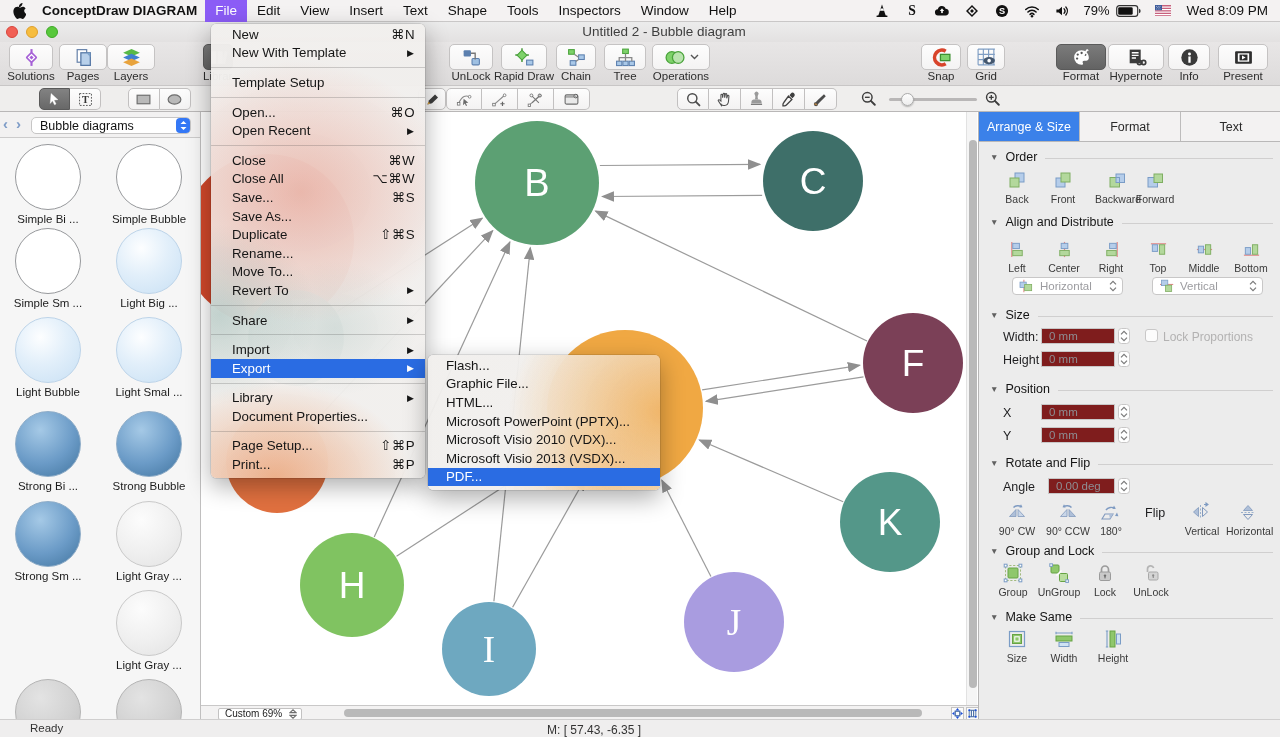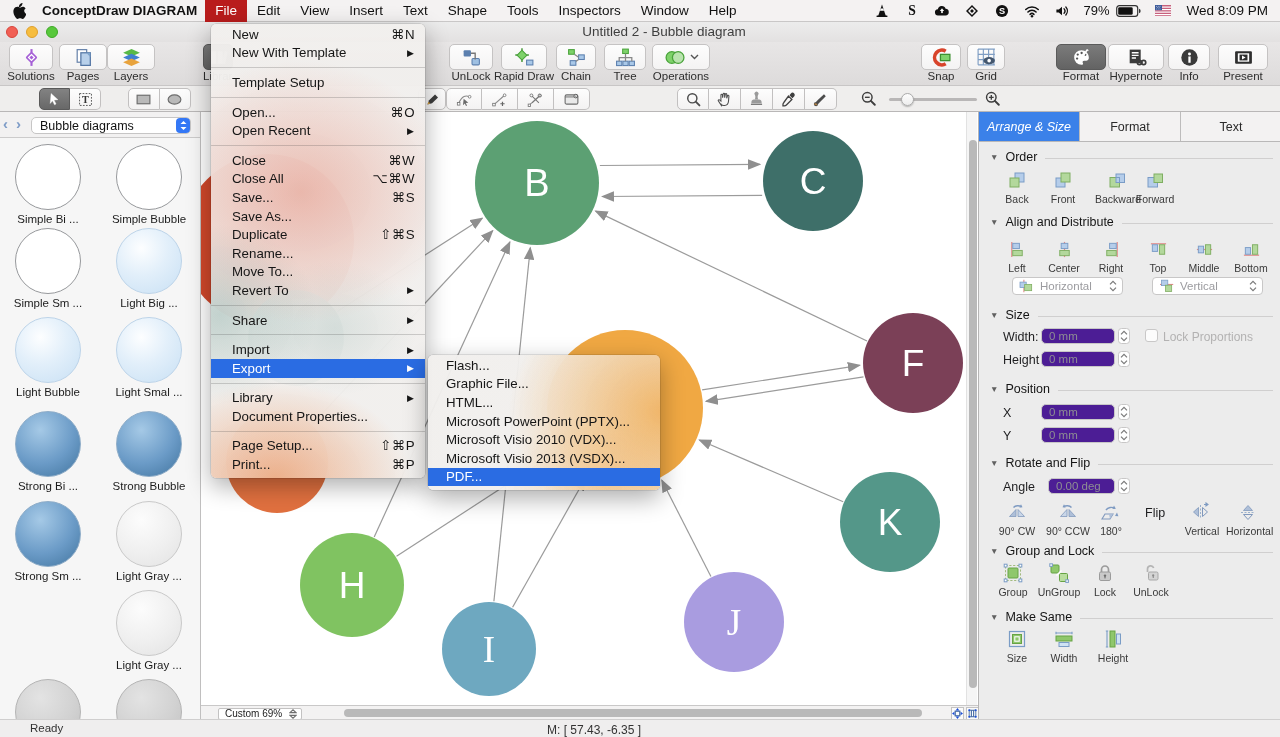--- a/index.html
+++ b/index.html
@@ -10,21 +10,21 @@
   .abs{position:absolute;}
   svg{display:block;}
 
   
   #menubar{left:0;top:0;width:1280px;height:22px;background:#f4f2f2;
     border-bottom:1px solid #c9c7c7;display:flex;align-items:center;font-size:13.5px;color:#111;}
   #mb-left{display:flex;align-items:center;height:22px;}
   .mb-item{padding:0 10px;height:22px;display:flex;align-items:center;}
   .mb-app{font-weight:bold;padding:0 8px 0 7px;}
   .mb-apple{padding:0 9px 0 13px;display:flex;align-items:center;}
-  .mb-active{background:#b91c1c;color:#fff;}
+  .mb-active{background:#8b5cf6;color:#fff;}
   #mb-right{margin-left:auto;display:flex;align-items:center;height:22px;gap:0;}
   .st-ic{display:flex;align-items:center;justify-content:center;padding:0 7px;height:22px;}
   .mb-clock{padding:0 12px 0 8px;font-size:13.5px;}
   .mb-batt-pct{font-size:13px;padding-left:6px;}
 
   
   #titlebar{left:0;top:22px;width:1280px;height:20px;background:linear-gradient(#ececec,#e3e1e1);}
   .tl{width:12px;height:12px;border-radius:50%;position:absolute;top:4px;}
   #win-title{position:absolute;left:0;right:0;top:2px;text-align:center;font-size:13.5px;color:#3e3e3e;margin-left:48px;}
   #toolbar1{left:0;top:42px;width:1280px;height:43px;background:linear-gradient(#e8e6e6,#dddbdb);}
@@ -72,29 +72,29 @@
   #hthumb{position:absolute;left:143px;top:3px;width:578px;height:8px;border-radius:4px;background:#b9b9b9;}
   .cb-ic{position:absolute;top:0.5px;width:13px;height:13px;border:1px solid #c4c3c3;background:#fbfbfb;}
 
   
   #panel{left:978px;top:112px;width:302px;height:607px;background:#ececec;border-left:1px solid #b6b5b5;}
   #ptabs{position:absolute;left:0;top:0;width:302px;height:30px;display:flex;background:#f3f2f2;
     border-bottom:1px solid #b9b8b8;}
   .ptab{flex:1;display:flex;align-items:center;justify-content:center;font-size:12.5px;color:#2a2a2a;
     border-right:1px solid #bdbcbc;}
   .ptab:last-child{border-right:none;}
-  .ptab.active{background:#3b81e9;color:#fff;font-style:italic;}
+  .ptab.active{background:#3b81e9;color:#fff;}
   .psec-head{position:absolute;left:11px;right:8px;display:flex;align-items:center;font-size:12.5px;
     font-weight:normal;color:#141414;}
   .psec-head .tri{font-size:8.5px;color:#606060;margin-right:7px;font-weight:normal;}
   .psec-head .rule{flex:1;height:1px;background:#d0cfcf;margin-left:8px;margin-top:3px;}
   .pico{position:absolute;width:44px;text-align:center;}
   .pico .glyph{display:flex;justify-content:center;}
   .pico .plabel{font-size:10.5px;color:#3a3a3a;margin-top:3px;white-space:nowrap;}
-  .pinput{position:absolute;height:16px;background:#4c1d95;border:1px solid #c8c7c7;border-radius:5px;
+  .pinput{position:absolute;height:16px;background:#7f1d1d;border:1px solid #c8c7c7;border-radius:0;
     font-size:11.5px;color:#8e8e93;display:flex;align-items:center;padding-left:7px;}
   .pstep{position:absolute;width:12px;height:16px;background:#fff;border:1px solid #c8c7c7;border-radius:3.5px;
     display:flex;flex-direction:column;align-items:center;justify-content:center;color:#7a7a7a;}
   .pstep svg{display:block;}
   .plab{position:absolute;font-size:12.5px;color:#1d1d1f;}
   .pdd{position:absolute;height:18px;background:#fff;border:1px solid #c8c7c7;border-radius:4px;
     display:flex;align-items:center;font-size:11.5px;color:#9b9b9f;}
   .pdd .ddic{margin:0 5px 0 6px;display:flex;}
   .pdd .ddstep{margin-left:auto;margin-right:5px;color:#8a8a8a;}
   .pcheck{position:absolute;width:13px;height:13px;border:1.4px solid #c9c8c8;border-radius:3px;background:#fcfcfc;}

